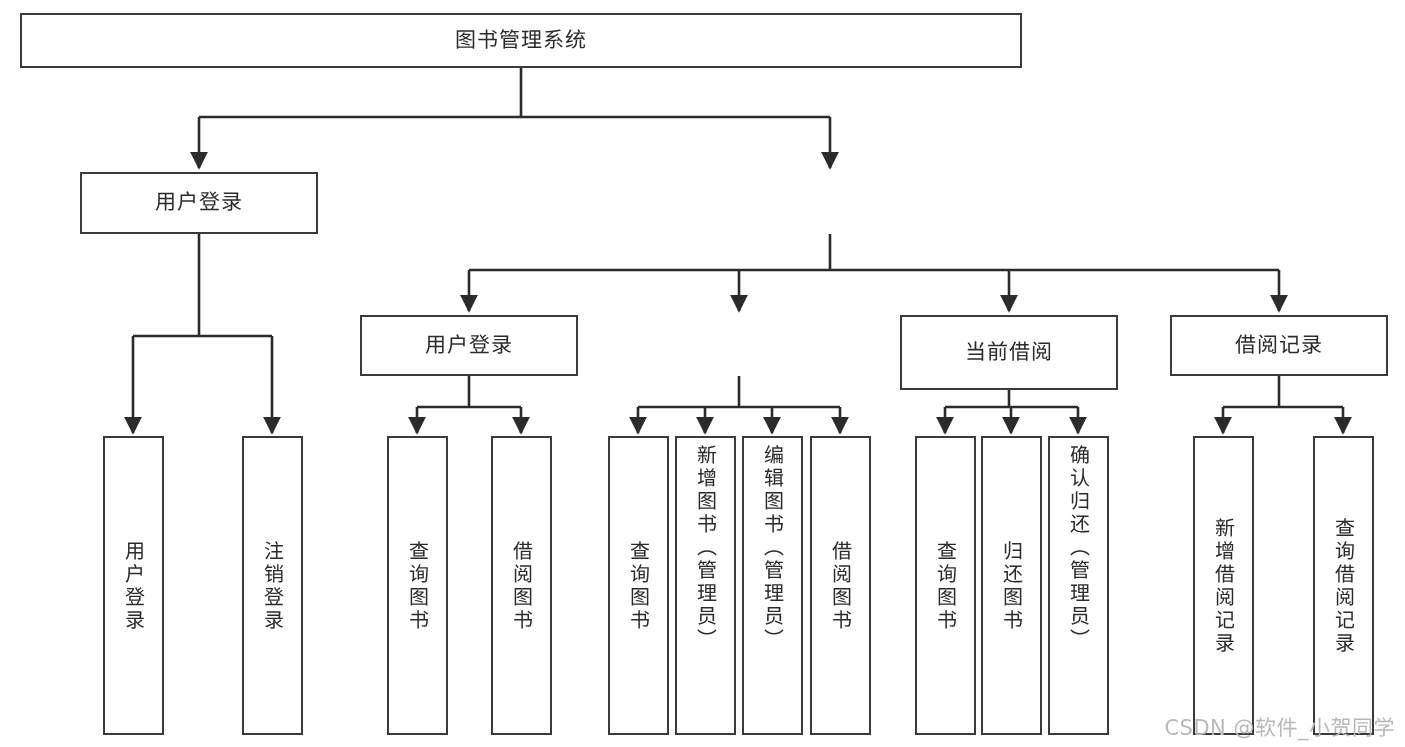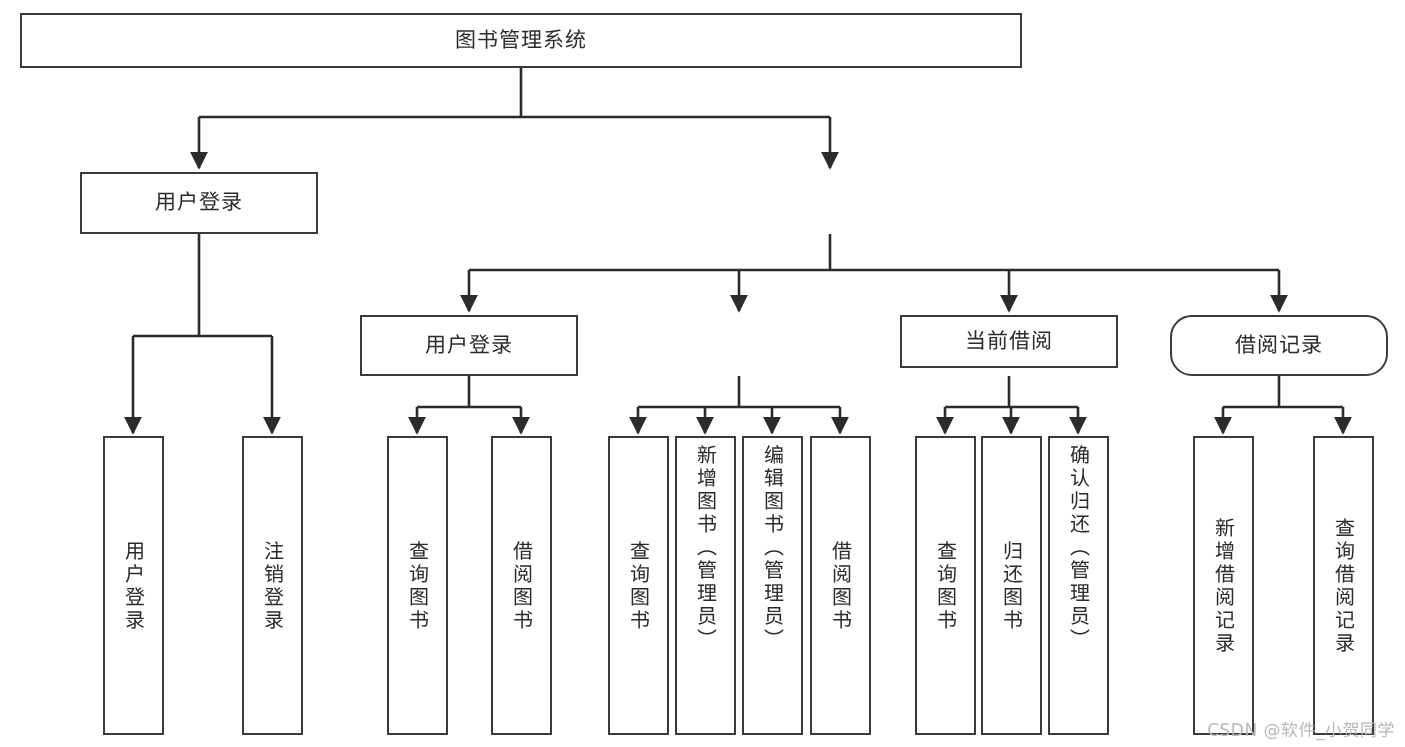--- a/index.html
+++ b/index.html
@@ -61,21 +61,21 @@
     white-space: nowrap;
     color: #2b2b2b;
   }
   .hlabel {
     white-space: nowrap;
   }
   #watermark {
     position: absolute;
     right: 10px;
     bottom: 6px;
-    font-size: 17px;
+    font-size: 21px;
     color: #b9b9b9;
     letter-spacing: 0.5px;
     white-space: nowrap;
     user-select: none;
     margin-top: 40px;
   }
 </style>
 </head>
 <body>
 
@@ -138,24 +138,24 @@
     <span class="hlabel">图书管理系统</span>
   </div>
 
   <div class="node branch" style="left:80px; top:172px; width:238px; height:62px;">
     <span class="hlabel">用户登录</span>
   </div>
 
   <div class="node sub" style="left:360px; top:315px; width:218px; height:61px;">
     <span class="hlabel">用户登录</span>
   </div>
-  <div class="node sub" style="left:900px; top:315px; width:218px; height:53px;">
+  <div class="node sub" style="left:900px; top:315px; width:218px; height:75px;">
     <span class="hlabel">当前借阅</span>
   </div>
-  <div class="node sub" style="left:1170px; top:315px; width:218px; height:61px;border-radius:22px;">
+  <div class="node sub" style="left:1170px; top:315px; width:218px; height:61px;">
     <span class="hlabel">借阅记录</span>
   </div>
 
   <div class="node leaf short" style="left:103px; top:436px; width:61px; height:299px;">
     <span class="vlabel">用户登录</span>
   </div>
   <div class="node leaf short" style="left:242px; top:436px; width:61px; height:299px;">
     <span class="vlabel">注销登录</span>
   </div>
 

